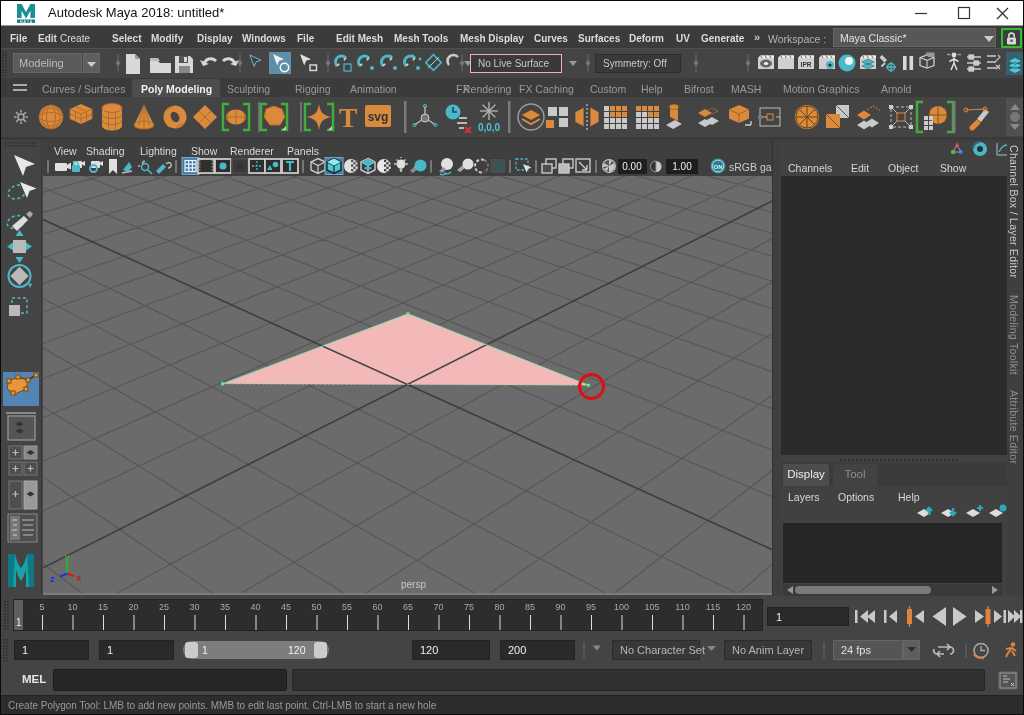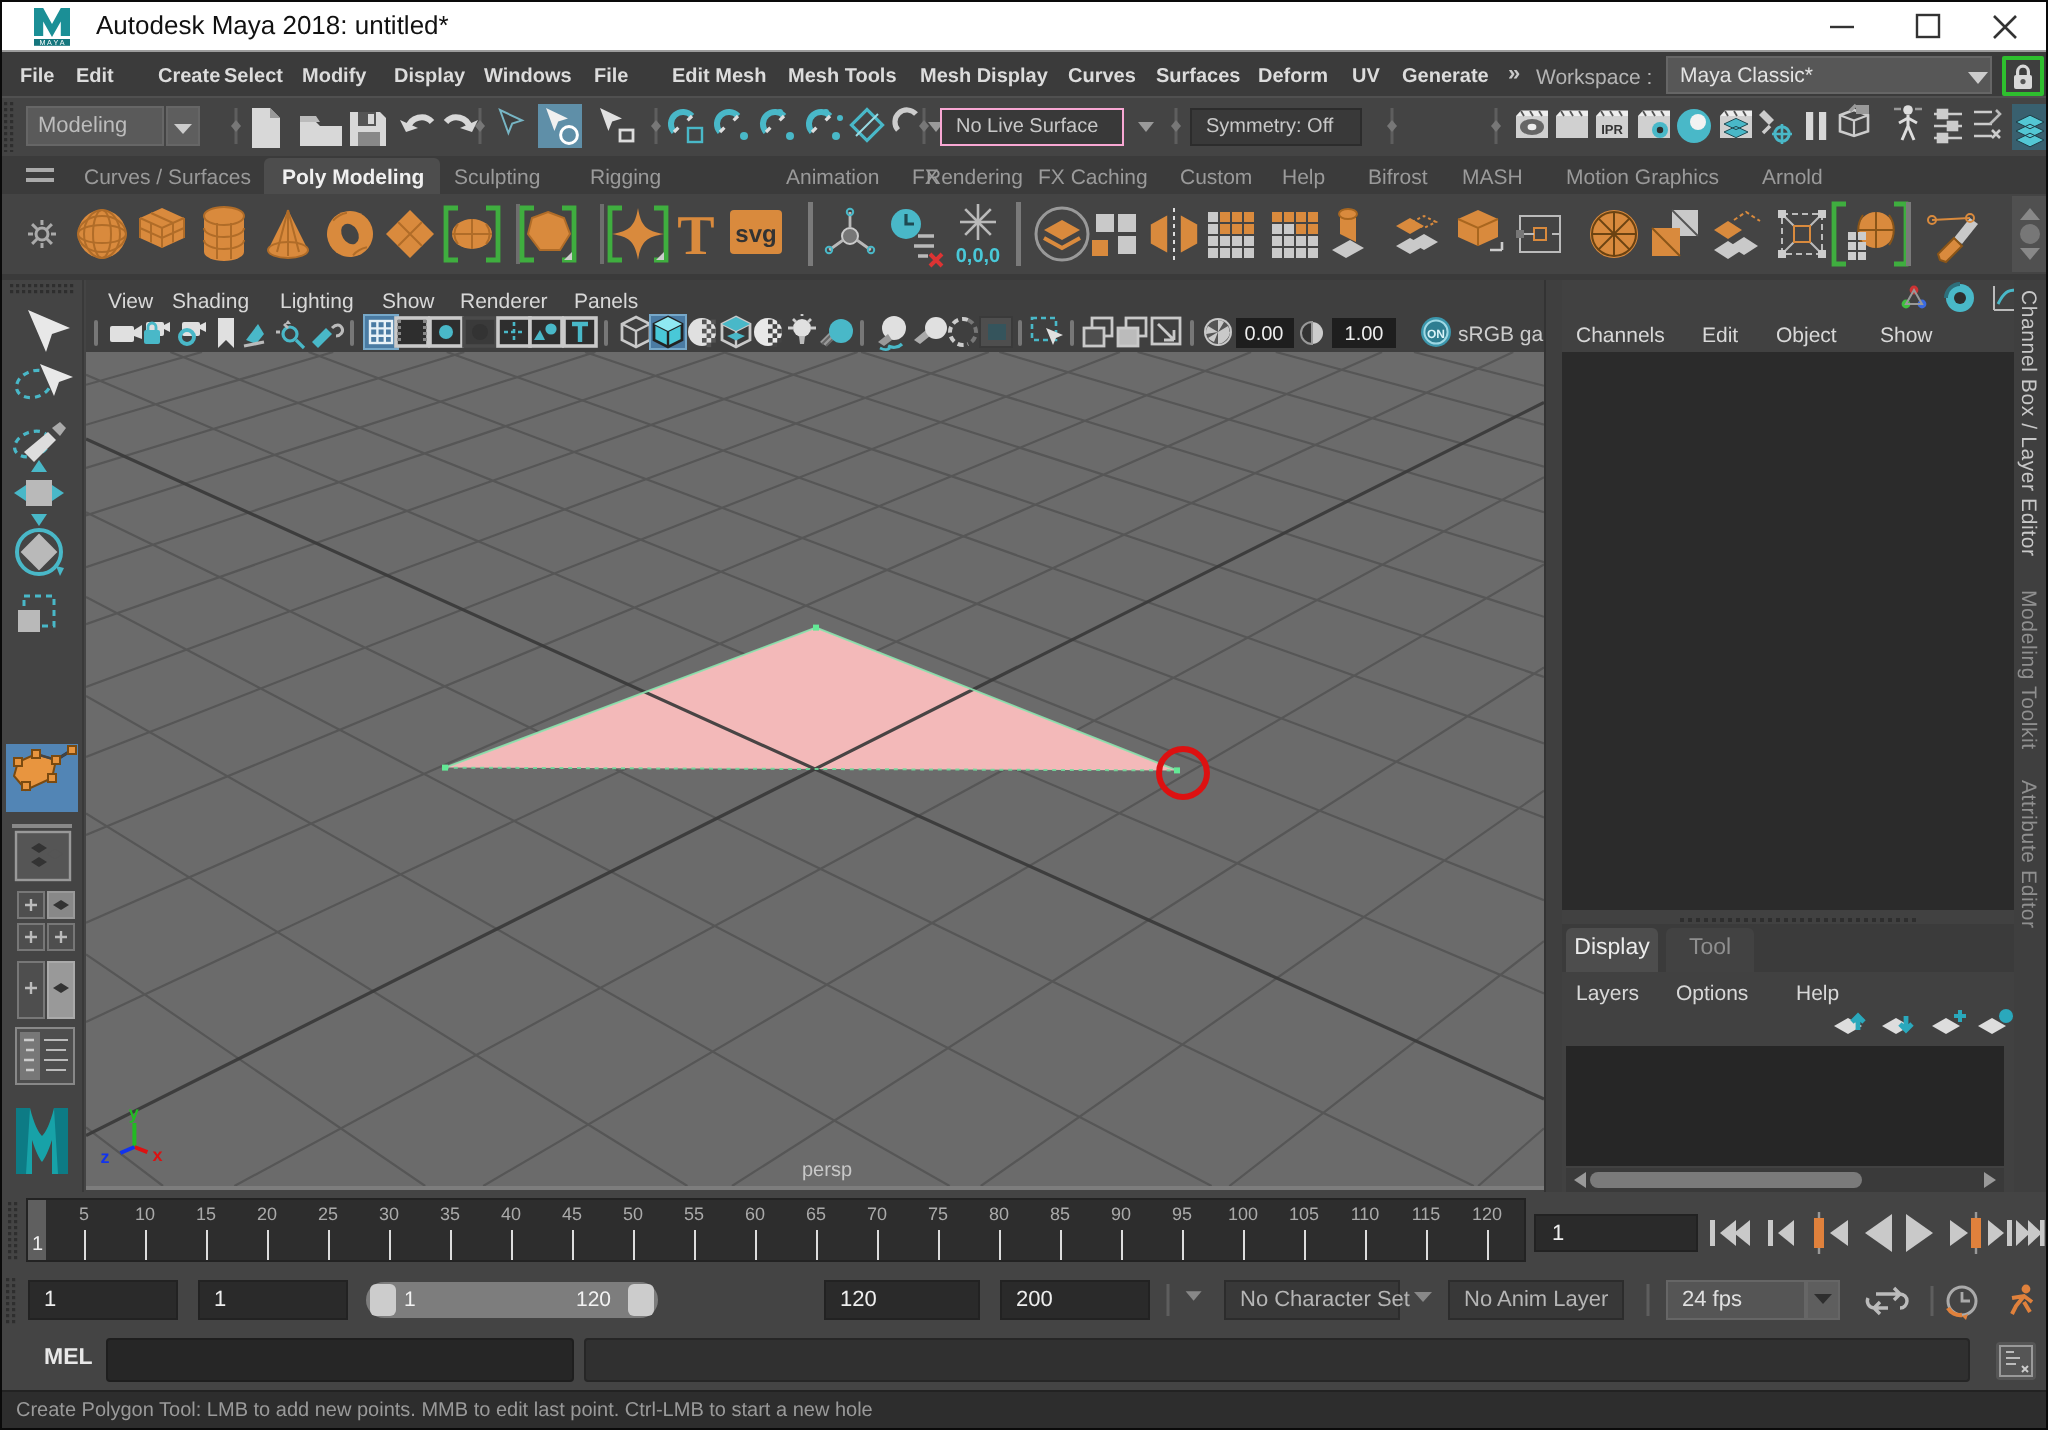--- a/index.html
+++ b/index.html
@@ -14,21 +14,21 @@
 </svg>
 <div class="abs txt" style="left:48px;top:5px;width:400px;height:16px;color:#111;font-size:13px">Autodesk Maya 2018: untitled*</div>
 <svg class="abs" style="left:900px;top:0" width="124" height="26" viewBox="0 0 124 26">
 <line x1="15" y1="13.5" x2="27" y2="13.5" stroke="#333" stroke-width="1.2"></line>
 <rect x="58.5" y="7.5" width="11" height="11" fill="none" stroke="#333" stroke-width="1.2"></rect>
 <path d="M97 8l11 11M108 8L97 19" stroke="#333" stroke-width="1.3"></path>
 </svg>
 <div class="abs" style="left:0;top:26px;width:1024px;height:22px;background:#3b3b3b"></div>
 <div class="abs txt" style="left:10px;top:33px;color:#dcdcdc;font-size:10px;font-weight:bold">File</div>
 <div class="abs txt" style="left:38px;top:33px;color:#dcdcdc;font-size:10px;font-weight:bold">Edit</div>
-<div class="abs txt" style="left:79px;top:33px;color:#dcdcdc;font-size:10px;font-weight:bold">Create</div>
+<div class="abs txt" style="left:60px;top:33px;color:#dcdcdc;font-size:10px;font-weight:normal">Create</div>
 <div class="abs txt" style="left:112px;top:33px;color:#dcdcdc;font-size:10px;font-weight:bold">Select</div>
 <div class="abs txt" style="left:151px;top:33px;color:#dcdcdc;font-size:10px;font-weight:bold">Modify</div>
 <div class="abs txt" style="left:197px;top:33px;color:#dcdcdc;font-size:10px;font-weight:bold">Display</div>
 <div class="abs txt" style="left:242px;top:33px;color:#dcdcdc;font-size:10px;font-weight:bold">Windows</div>
 <div class="abs txt" style="left:297px;top:33px;color:#dcdcdc;font-size:10px;font-weight:bold">File</div>
 <div class="abs txt" style="left:336px;top:33px;color:#dcdcdc;font-size:10px;font-weight:bold">Edit Mesh</div>
 <div class="abs txt" style="left:394px;top:33px;color:#dcdcdc;font-size:10px;font-weight:bold">Mesh Tools</div>
 <div class="abs txt" style="left:460px;top:33px;color:#dcdcdc;font-size:10px;font-weight:bold">Mesh Display</div>
 <div class="abs txt" style="left:534px;top:33px;color:#dcdcdc;font-size:10px;font-weight:bold">Curves</div>
 <div class="abs txt" style="left:578px;top:33px;color:#dcdcdc;font-size:10px;font-weight:bold">Surfaces</div>
@@ -226,21 +226,21 @@
 </svg>
 <div class="abs" style="left:0;top:78px;width:1024px;height:19px;background:#3b3b3b"></div>
 <svg class="abs" style="left:12px;top:83px" width="18" height="10">
     <path d="M1 2h14M1 7h14" stroke="#aaa" stroke-width="2"></path>
   </svg>
 <div class="abs" style="left:132px;top:79px;width:88px;height:18px;background:#4d4d4d;border-radius:3px 3px 0 0"></div>
 <div class="abs txt" style="left:42px;top:83px;color:#9a9a9a;font-size:10.5px;">Curves / Surfaces</div>
 <div class="abs txt" style="left:141px;top:83px;color:#f0f0f0;font-size:10.5px;font-weight:bold;">Poly Modeling</div>
 <div class="abs txt" style="left:227px;top:83px;color:#9a9a9a;font-size:10.5px;">Sculpting</div>
 <div class="abs txt" style="left:295px;top:83px;color:#9a9a9a;font-size:10.5px;">Rigging</div>
-<div class="abs txt" style="left:350px;top:83px;color:#9a9a9a;font-size:10.5px;margin-left:43px;">Animation</div>
+<div class="abs txt" style="left:350px;top:83px;color:#9a9a9a;font-size:10.5px;">Animation</div>
 <div class="abs txt" style="left:415px;top:83px;color:#9a9a9a;font-size:10.5px;padding-left:48px;">Rendering</div>
 <div class="abs txt" style="left:456px;top:83px;color:#9a9a9a;font-size:10.5px;">FX</div>
 <div class="abs txt" style="left:519px;top:83px;color:#9a9a9a;font-size:10.5px;">FX Caching</div>
 <div class="abs txt" style="left:590px;top:83px;color:#9a9a9a;font-size:10.5px;">Custom</div>
 <div class="abs txt" style="left:641px;top:83px;color:#9a9a9a;font-size:10.5px;">Help</div>
 <div class="abs txt" style="left:684px;top:83px;color:#9a9a9a;font-size:10.5px;text-align:center;">Bifrost</div>
 <div class="abs txt" style="left:731px;top:83px;color:#9a9a9a;font-size:10.5px;">MASH</div>
 <div class="abs txt" style="left:783px;top:83px;color:#9a9a9a;font-size:10.5px;">Motion Graphics</div>
 <div class="abs txt" style="left:881px;top:83px;color:#9a9a9a;font-size:10.5px;">Arnold</div>
 <div class="abs" style="left:0;top:97px;width:1024px;height:40px;background:#444"></div>

